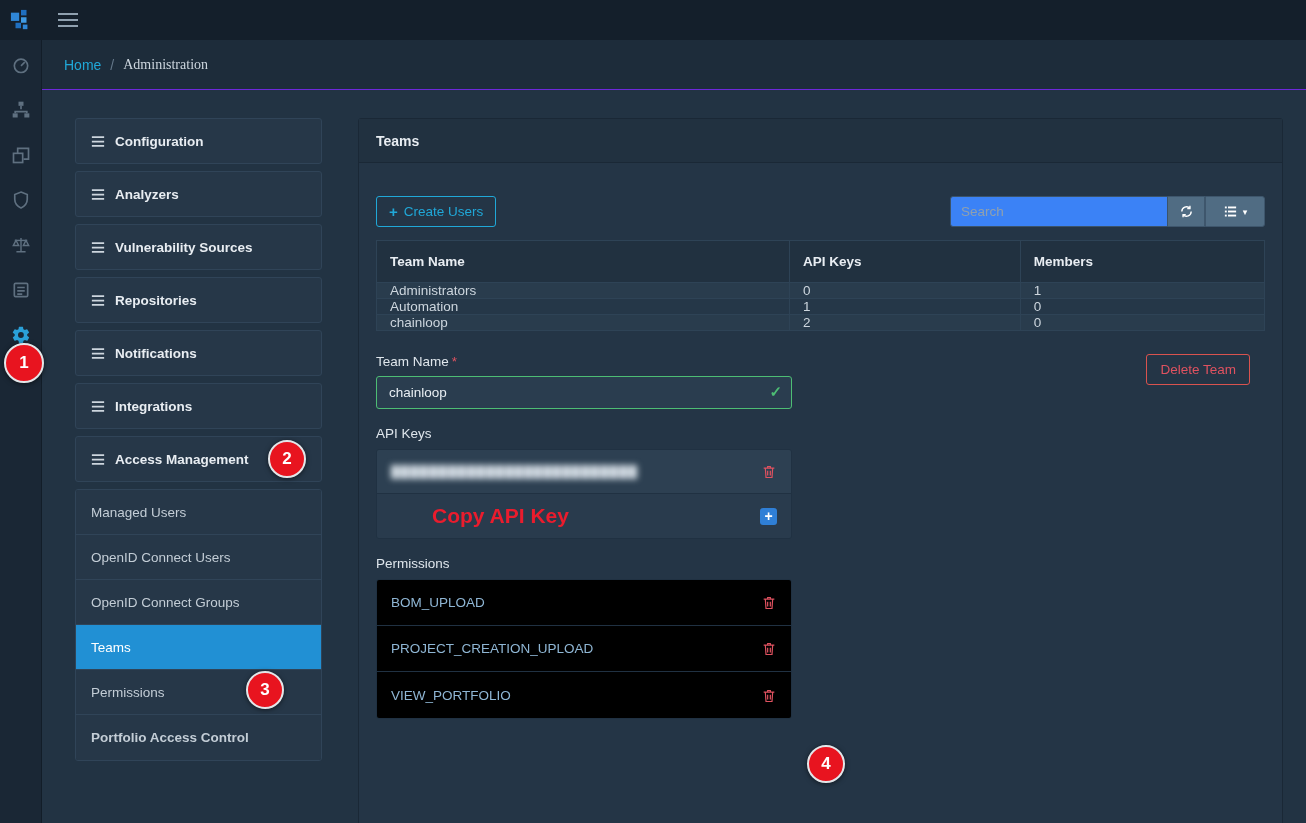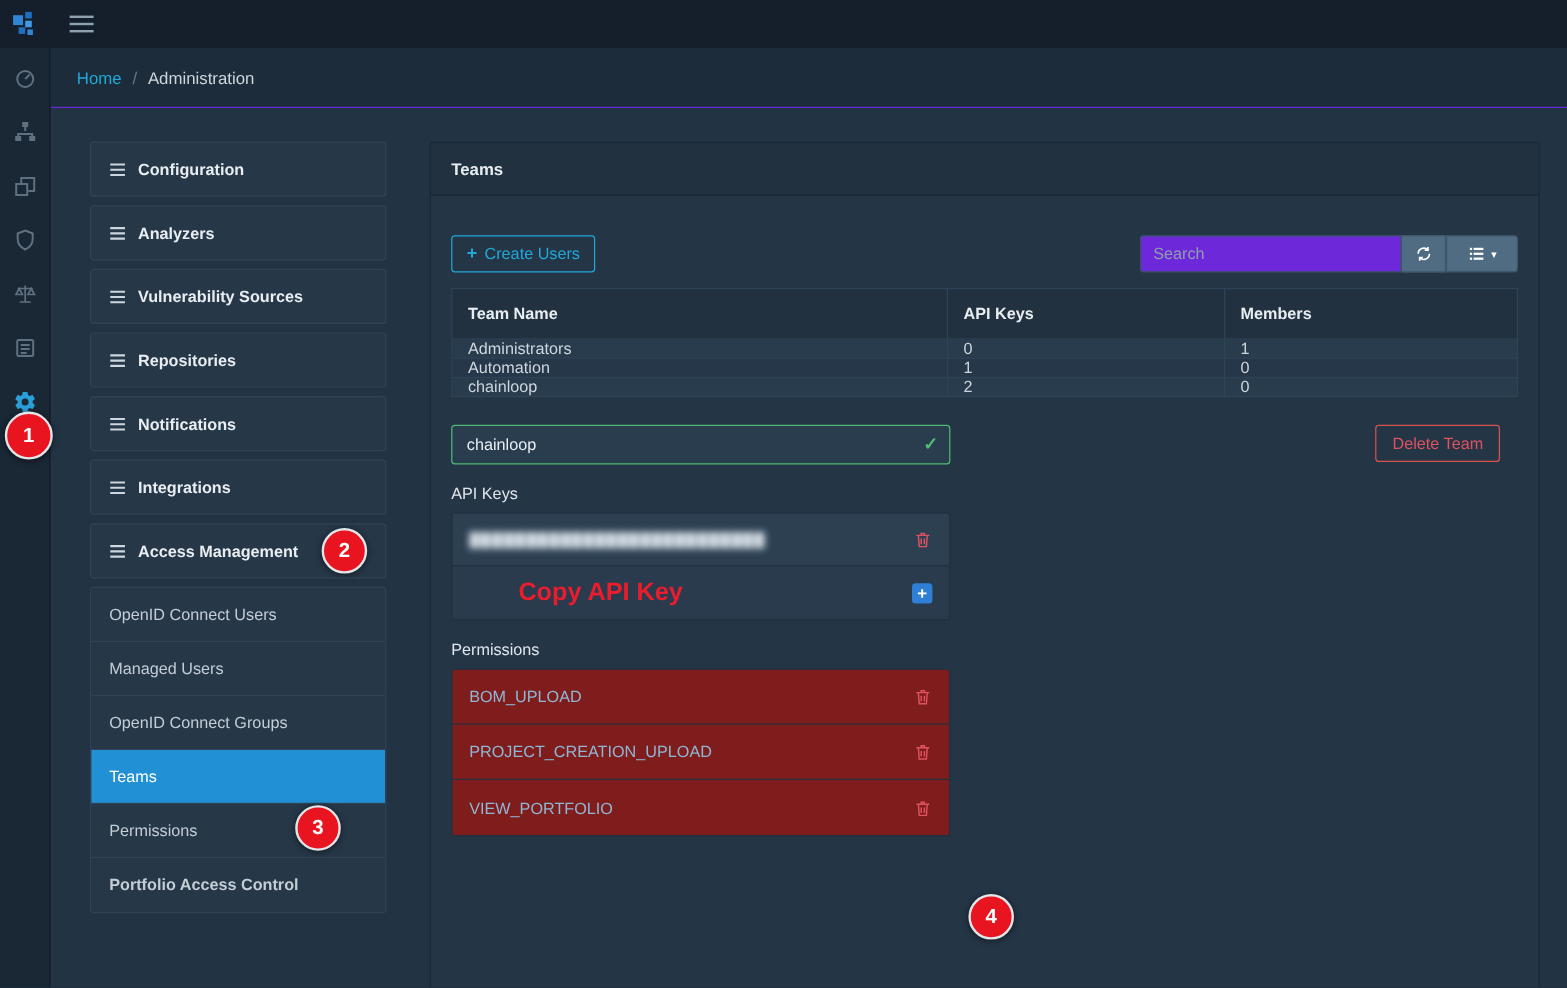--- a/index.html
+++ b/index.html
@@ -28,21 +28,21 @@
   .sideicon svg { width:20px; height:20px; }
   .sideicon.active { color:#2aa0d8; }
   
   .crumbbar {
     position:absolute; top:40px; left:42px; width:1264px; height:50px;
     background:#1d2c3a; border-bottom:1px solid #6d28d9;
     display:flex; align-items:center; padding-left:22px; font-size:14px;
   }
   .crumb-home { color:#20a8d8; text-decoration:none; cursor:pointer; }
   .crumb-sep { color:#65788a; margin:0 9px; }
-  .crumb-current { color:#cdd6de; }
+  .crumb-current { color:#cdd6de;font-family:Liberation Serif, serif; }
   
   .content { position:absolute; top:90px; left:42px; width:1264px; height:733px; background:#223343; }
   
   .admin-nav { position:absolute; left:33px; top:28px; width:247px; }
   .nav-btn {
     height:46px; margin-bottom:7px; background:#263748; border:1px solid #304458;
     border-radius:3px; display:flex; align-items:center; padding:0 15px; gap:10px;
     color:#e8edf2; font-weight:bold; font-size:13.5px; cursor:pointer;
   }
   .nav-btn svg { width:14px; height:13px; color:#cdd6de; flex:none; }
@@ -67,21 +67,21 @@
   
   .toolbar { margin-top:16px; display:flex; justify-content:space-between; align-items:center; }
   .btn-create {
     height:31px; padding:0 12px; background:transparent; border:1px solid #20a8d8;
     border-radius:3px; color:#20a8d8; font-size:13.5px; display:flex; align-items:center; gap:6px; cursor:pointer;
     font-family:"Liberation Sans", sans-serif;
   }
   .btn-create .plus { font-weight:bold; font-size:15px; }
   .tool-right { display:flex; align-items:stretch; }
   .search-input {
-    width:218px; height:31px; background:#6d28d9; border:1px solid #3b536a; border-radius:3px 0 0 3px;
+    width:218px; height:31px; background:#3b82f6; border:1px solid #3b536a; border-radius:3px 0 0 3px;
     color:#e4ebf1; font-size:13.5px; padding:0 10px; outline:none; font-family:"Liberation Sans", sans-serif;
   }
   .search-input::placeholder { color:#90a0ae; }
   .grp-btn {
     height:31px; background:#50ironic6c83; border:1px solid #3e566c; color:#fff;
     display:flex; align-items:center; justify-content:center; cursor:pointer;
   }
   .btn-refresh { width:37px; background:#506c83; border-left:none; }
   .btn-columns { width:60px; background:#506c83; border-left:1px solid #3e566c; border-radius:0 3px 3px 0; gap:5px; }
   .grp-btn svg { width:15px; height:15px; }
@@ -120,21 +120,21 @@
   }
   .stack-row:last-child { border-bottom:none; }
   .row-light { background:#2d4052; }
   .row-dark  { background:#293b4d; }
   .masked-key { color:#d8e0e8; font-size:12px; letter-spacing:1px; filter:blur(3px); overflow:hidden; white-space:nowrap; max-width:330px; }
   .copy-note { color:#ea1c2d; font-weight:bold; font-size:21px; padding-left:41px; }
   .icon-btn { background:none; border:none; cursor:pointer; display:flex; align-items:center; padding:0; }
   .trash { color:#e05260; } .trash svg { width:16px; height:17px; }
   .plus-btn { width:17px; height:17px; background:#2f7fd6; border-radius:3px; color:#fff; font-weight:bold;
               font-size:14px; display:flex; align-items:center; justify-content:center; line-height:1; }
-  .perm-stack .stack-row { height:46px; background:#7f1d1d; }
+  .perm-stack .stack-row { height:46px; background:#000000; }
   .perm-label { color:#8fb6d4; font-size:13.5px; }
   
   .badge {
     position:absolute; width:38px; height:38px; border-radius:50%;
     background:#e8141f; border:2px solid #e3e6e9; box-shadow:0 1px 5px rgba(0,0,0,.55);
     color:#fff; font-weight:bold; font-size:17px; display:flex; align-items:center; justify-content:center;
     z-index:20;
   }
   .badge-1 { left:4px;  top:343px; width:40px; height:40px; }
   .badge-2 { left:268px; top:440px; }
@@ -253,22 +253,22 @@
         </svg>
       <span>Integrations</span>
     </div>
     <div class="nav-btn">
       <svg viewBox="0 0 16 14">
           <path d="M1 2h14M1 7h14M1 12h14" stroke="currentColor" stroke-width="2" fill="none"></path>
         </svg>
       <span>Access Management</span>
     </div>
     <div class="subnav">
+      <div class="subnav-item">Managed Users</div>
       <div class="subnav-item">OpenID Connect Users</div>
-      <div class="subnav-item">Managed Users</div>
       <div class="subnav-item">OpenID Connect Groups</div>
       <div class="subnav-item active">Teams</div>
       <div class="subnav-item">Permissions</div>
       <div class="subnav-item">Portfolio Access Control</div>
     </div>
   </nav>
 
   <section class="card">
     <div class="card-header">Teams</div>
     <div class="card-body">
@@ -323,20 +323,23 @@
           </tr>
           <tr>
             <td>chainloop</td>
             <td>2</td>
             <td>0</td>
           </tr>
         </tbody>
       </table>
 
       <div class="detail">
+        <div class="field-label">
+          <span>Team Name</span><span class="req">*</span>
+        </div>
         <div class="input-wrap">
           <input class="team-input" type="text" value="chainloop" style="">
           <span class="check">✓</span>
         </div>
         <button class="btn-delete">Delete Team</button>
 
         <div class="section-label">API Keys</div>
         <div class="stack">
           <div class="stack-row row-light">
             <span class="masked-key">██████████████████████████</span>

